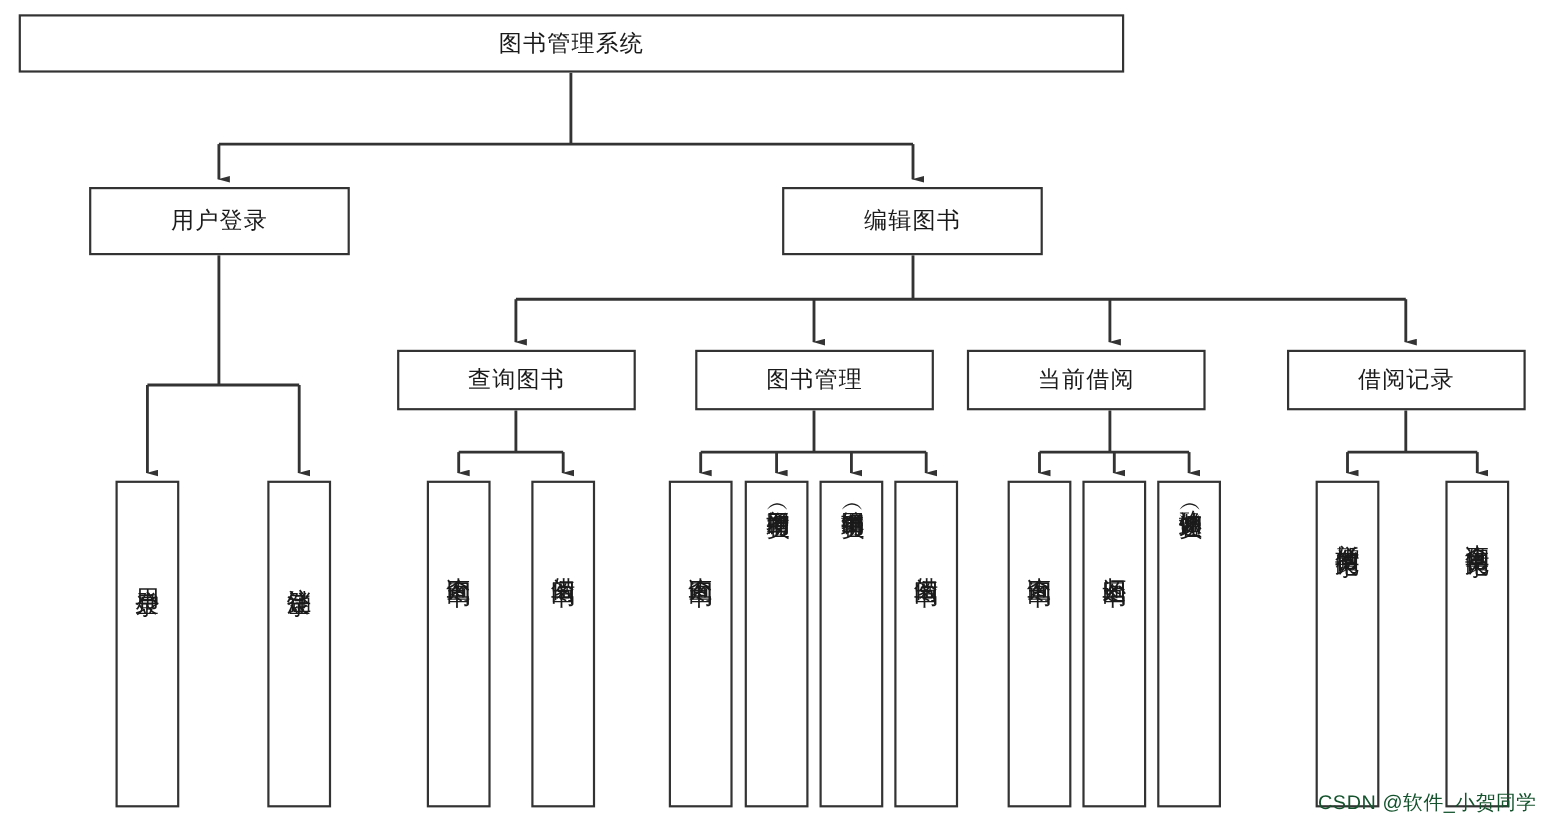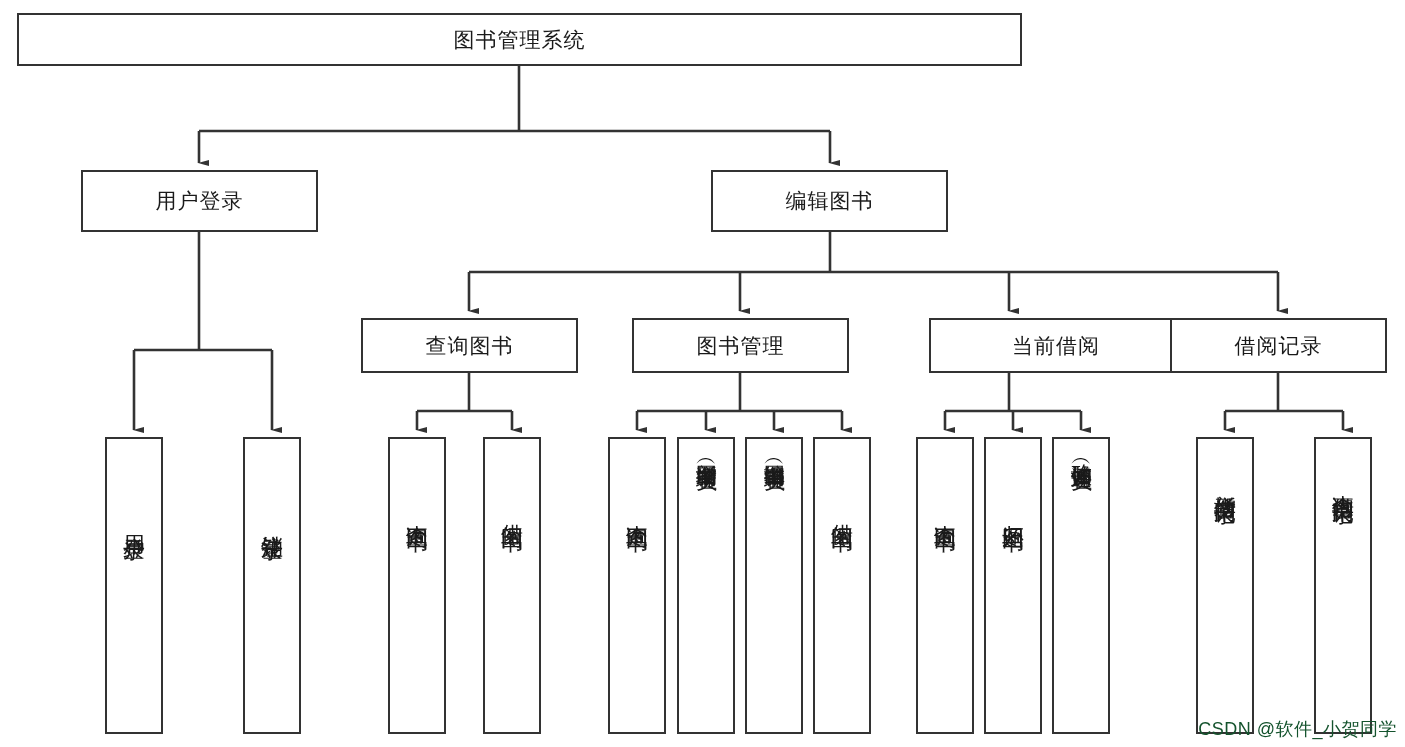--- a/index.html
+++ b/index.html
@@ -139,21 +139,21 @@
   <div class="node node-h" style="left:711px; top:170px; width:237px; height:62px;">
     <span>编辑图书</span>
   </div>
 
   <div class="node node-h" style="left:361px; top:318px; width:217px; height:55px;">
     <span>查询图书</span>
   </div>
   <div class="node node-h" style="left:632px; top:318px; width:217px; height:55px;">
     <span>图书管理</span>
   </div>
-  <div class="node node-h" style="left:929px; top:318px; width:254px; height:55px;">
+  <div class="node node-h" style="left:879px; top:318px; width:217px; height:55px;">
     <span>当前借阅</span>
   </div>
   <div class="node node-h" style="left:1170px; top:318px; width:217px; height:55px;">
     <span>借阅记录</span>
   </div>
 
   <div class="node node-v" style="left:105px; top:437px; width:58px; height:297px; padding-top:78px;">
     <span class="vlabel">用户登录</span>
   </div>
   <div class="node node-v" style="left:243px; top:437px; width:58px; height:297px; padding-top:78px;">

